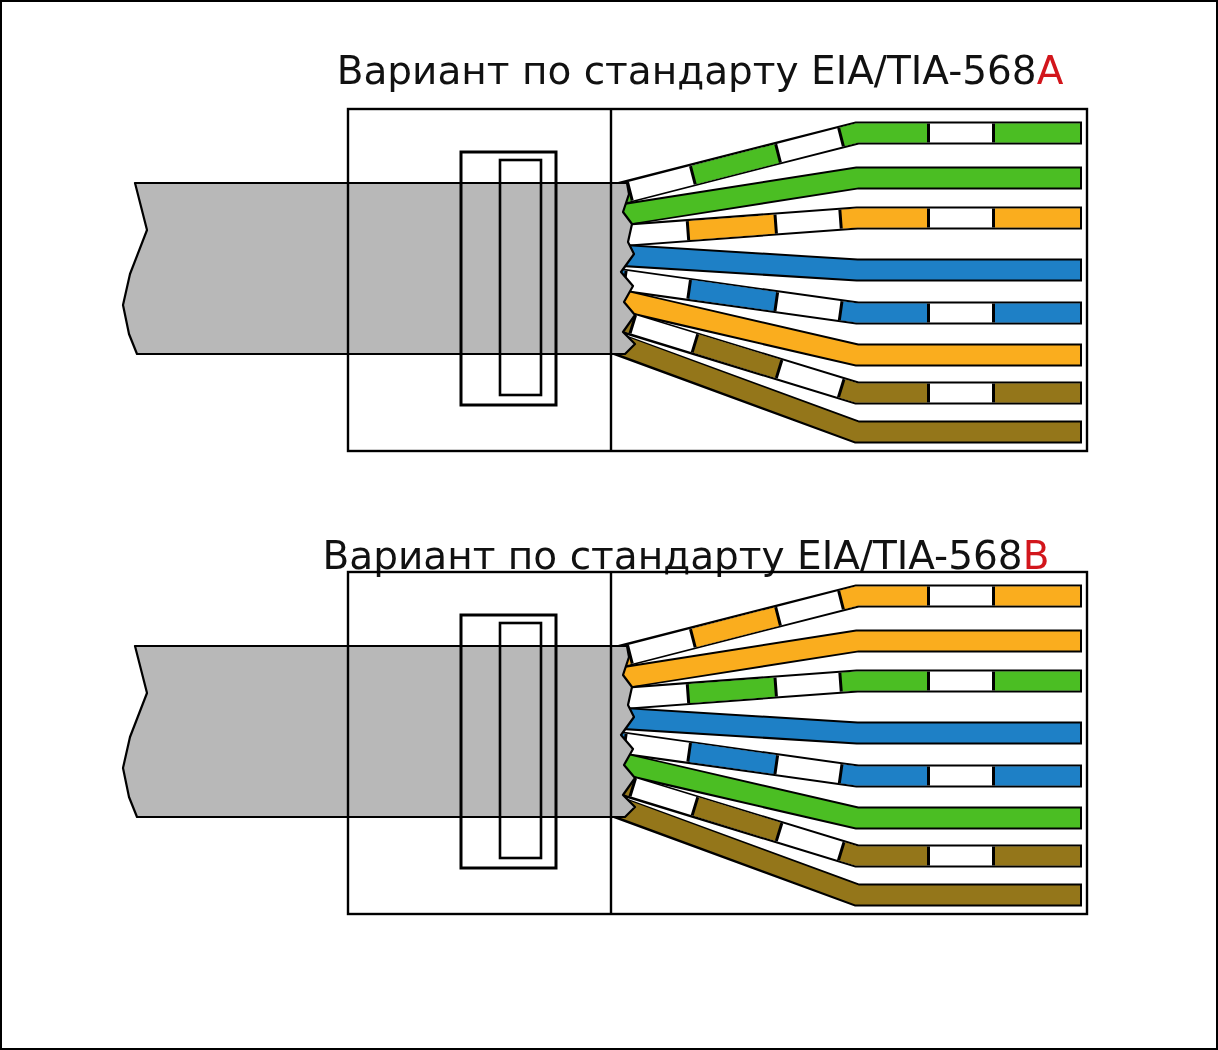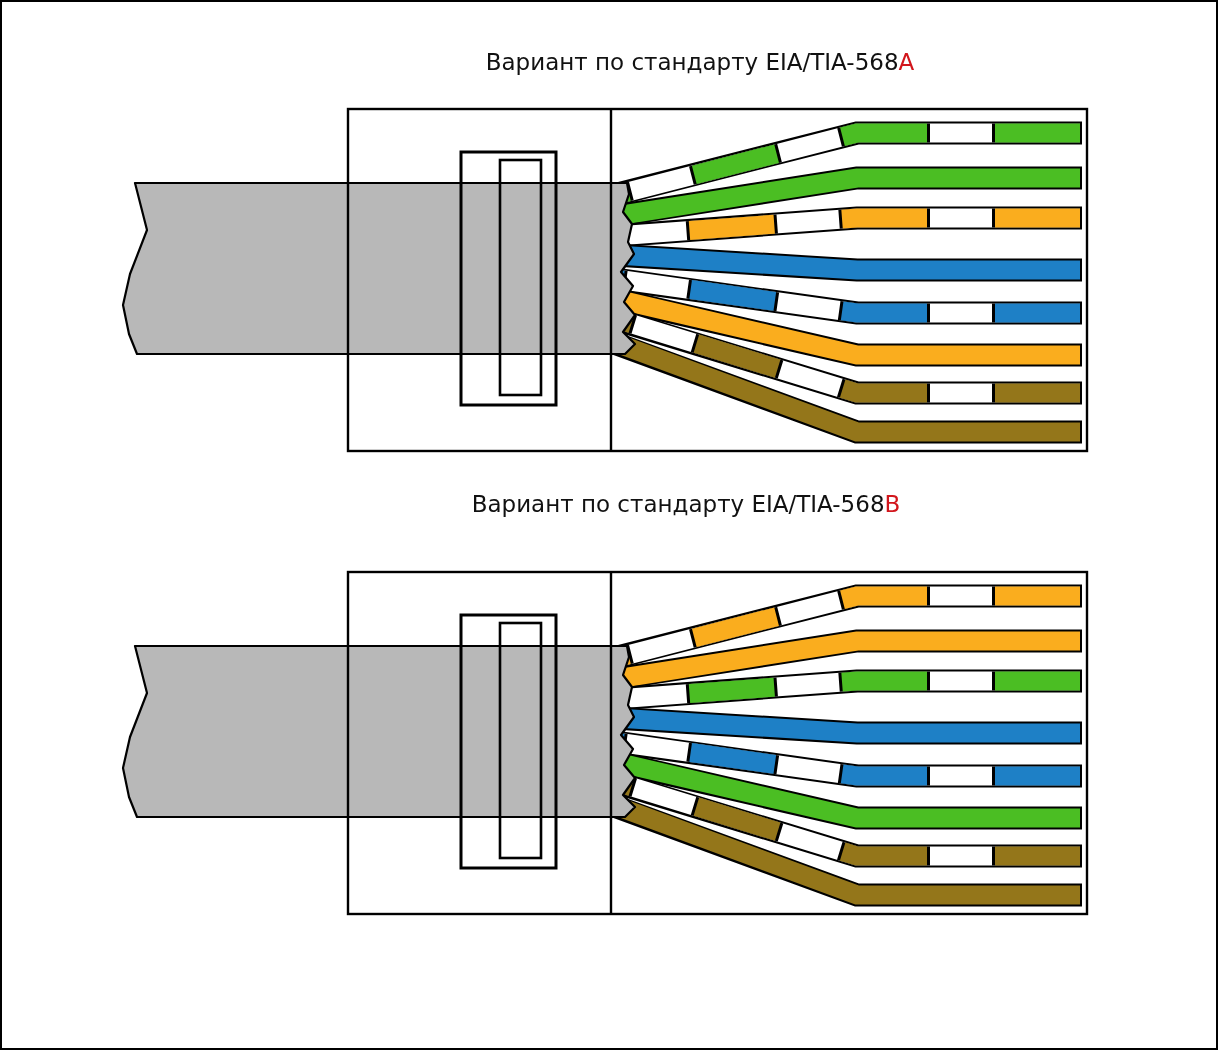--- a/index.html
+++ b/index.html
@@ -8,37 +8,37 @@
     width:1218px;height:1050px;
     box-sizing:border-box;
     border:2px solid #000;
     background:#fff;
     overflow:hidden;
     font-family:"DejaVu Sans",sans-serif;
   }
   .canvas svg{position:absolute;left:0;top:0;}
   .title{
     position:absolute;
-    font-size:23px;
+    font-size:39px;
     line-height:1.1;
     color:#111;
     white-space:nowrap;
     transform:translateX(-50%);
   }
   .t1{left:698px;top:48px;}
   .t2{left:684px;top:490px;}
 </style>
 </head>
 <body>
 
 <div class="canvas">
 
   <div class="title t1" style="color: rgb(17, 17, 17);"><span>Вариант по стандарту EIA/TIA-568</span><span class="hl" style="color: rgb(210, 22, 28);">A</span></div>
 
-  <div class="title t2" style="color: rgb(17, 17, 17);"><span>Вариант по стандарту EIA/TIA-568</span><span class="hl" style="color: rgb(210, 22, 28);">B</span></div>
+  <div class="title t2" style="color: rgb(17, 17, 17); margin-top: 43px;"><span>Вариант по стандарту EIA/TIA-568</span><span class="hl" style="color: rgb(210, 22, 28);">B</span></div>
 
   <svg width="1218" height="1050" viewBox="0 0 1218 1050">
     <g id="diagram-0">
         <g>
           <path d="M 1080 131 L 855 131 L 612 193" fill="none" stroke="#000000" stroke-width="23" stroke-linejoin="miter"></path>
           <path d="M 1078 131 L 855 131 L 614 193" fill="none" stroke="#ffffff" stroke-width="19" stroke-linejoin="miter"></path>
           <path d="M 1078 131 L 855 131 L 614 193" fill="none" stroke="#000000" stroke-width="19" stroke-dasharray="91 62" stroke-dashoffset="3"></path>
           <path d="M 1078 131 L 855 131 L 614 193" fill="none" stroke="#4bbe23" stroke-width="19" stroke-dasharray="85 68"></path>
         </g>
         <g>

